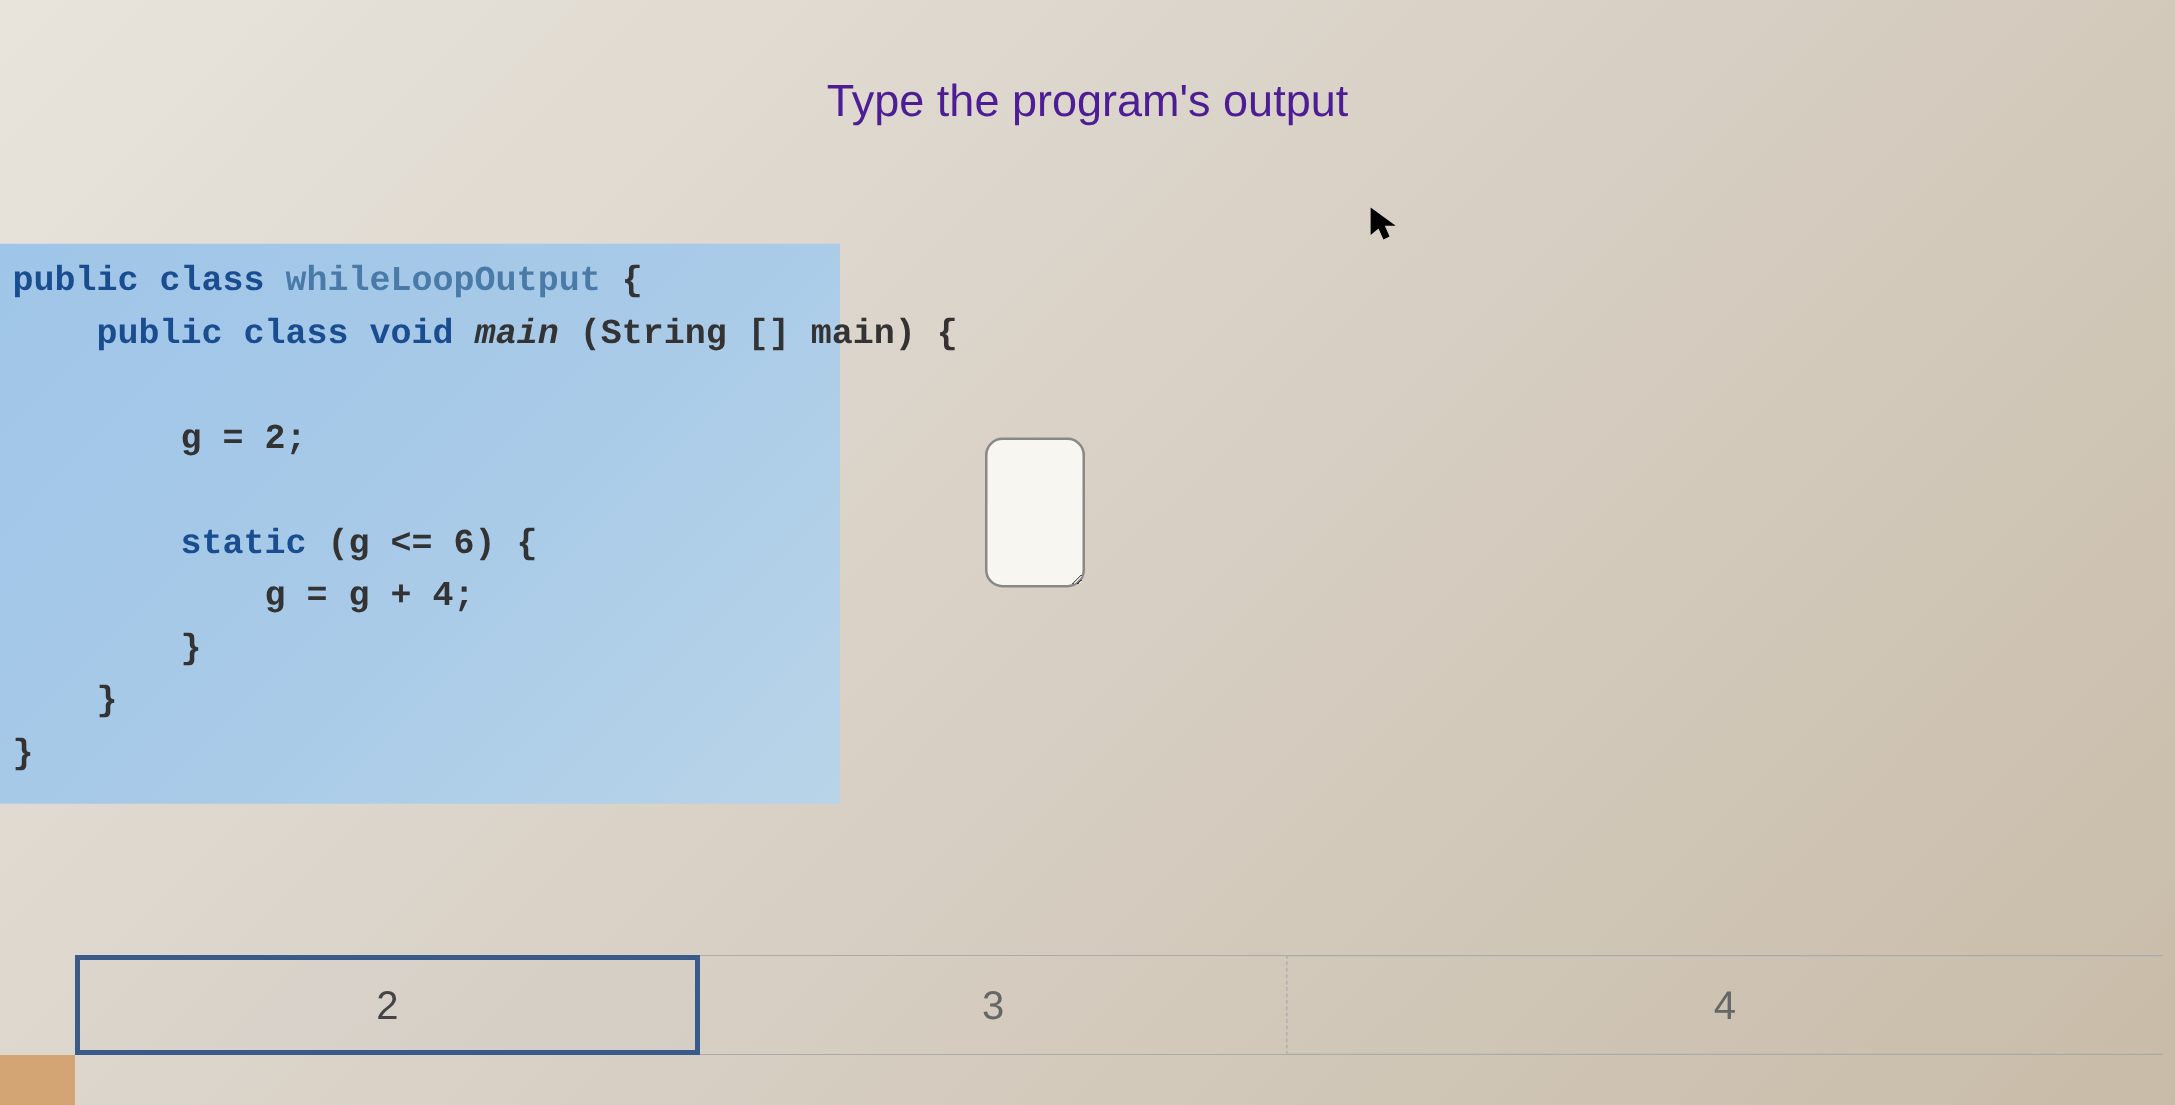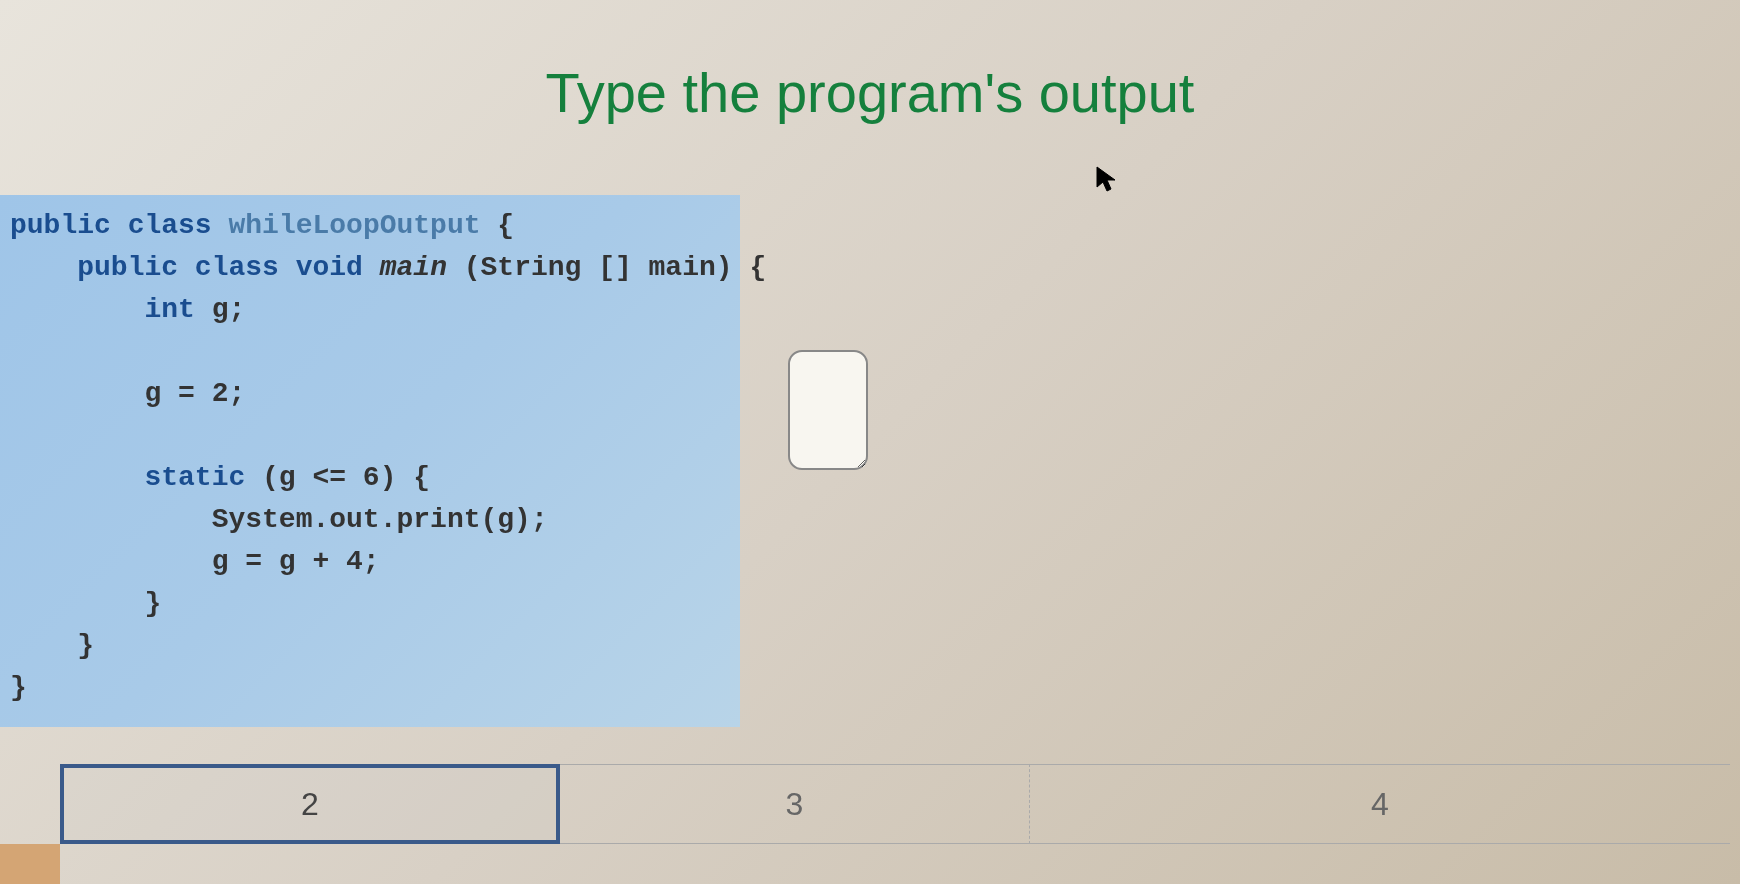--- a/index.html
+++ b/index.html
@@ -15,22 +15,22 @@
       font-family: Arial, Helvetica, sans-serif;
       position: relative;
       overflow: hidden;
     }
     
     .title {
       position: absolute;
       top: 60px;
       left: 50%;
       transform: translateX(-50%);
-      font-size: 56px;
-      color: #15803d;
+      font-size: 36px;
+      color: #4c1d95;
       font-weight: 400;
     }
     
     .cursor {
       position: absolute;
       top: 165px;
       left: 1095px;
       width: 0;
       height: 0;
       pointer-events: none;
@@ -38,21 +38,21 @@
     
     .cursor svg {
       width: 24px;
       height: 30px;
     }
     
     .code-block {
       position: absolute;
       top: 195px;
       left: 0;
-      width: 740px;
+      width: 672px;
       background: linear-gradient(135deg, #9fc5e8 0%, #a8cae8 50%, #b8d4e8 100%);
       padding: 10px 10px 18px 10px;
       font-family: 'Courier New', Courier, monospace;
       font-size: 28px;
       line-height: 1.5;
       color: #333;
       font-weight: bold;
     }
     
     .code-line {
@@ -146,26 +146,24 @@
 
 <div class="cursor">
   <svg viewBox="0 0 24 30">
     <path d="M 2 2 L 2 22 L 8 17 L 12 26 L 16 24 L 12 15 L 20 15 Z" fill="#000" stroke="#000"></path>
   </svg>
 </div>
 
 <div class="code-block">
   <div class="code-line"><span class="kw-public">public</span> <span class="kw-class">class</span> <span class="class-name">whileLoopOutput</span><span class="punct"> {</span></div>
   <div class="code-line"><span>    </span><span class="kw-public">public</span> <span class="kw-static">class</span> <span class="kw-void">void</span> <span class="method-name">main</span><span class="punct"> (String [] main) {</span></div>
-  <div class="code-line"><span>        </span><span class="kw-int">int</span><span> g;</span></div>
   <div class="code-line"><span></span>&nbsp;</div>
   <div class="code-line"><span>        </span><span>g = 2;</span></div>
   <div class="code-line"><span></span>&nbsp;</div>
   <div class="code-line"><span>        </span><span class="kw-while">static</span><span> (g &lt;= 6) {</span></div>
-  <div class="code-line"><span>            </span><span>System.out.print(g);</span></div>
   <div class="code-line"><span>            </span><span>g = g + 4;</span></div>
   <div class="code-line"><span>        </span><span>}</span></div>
   <div class="code-line"><span>    </span><span>}</span></div>
   <div class="code-line"><span>}</span></div>
 </div>
 
 <textarea class="answer-box" placeholder="" style=""></textarea>
 
 <div class="nav-bar">
   <div class="nav-item nav-2 active">2</div>

